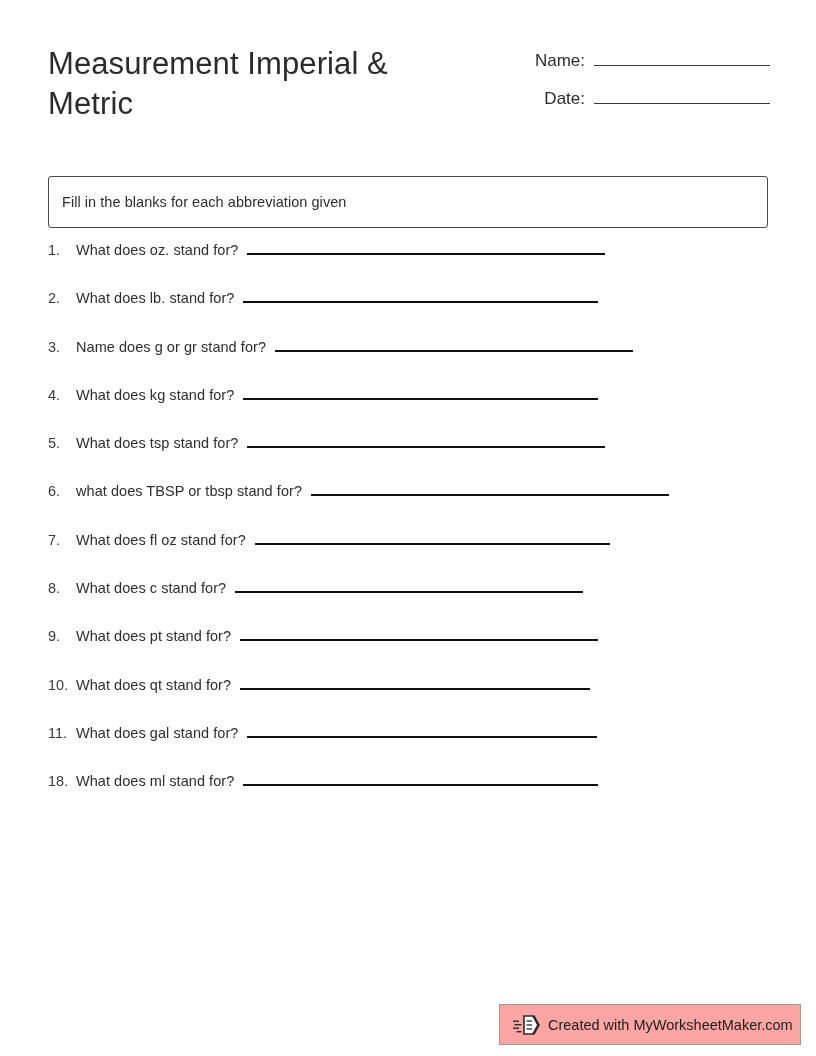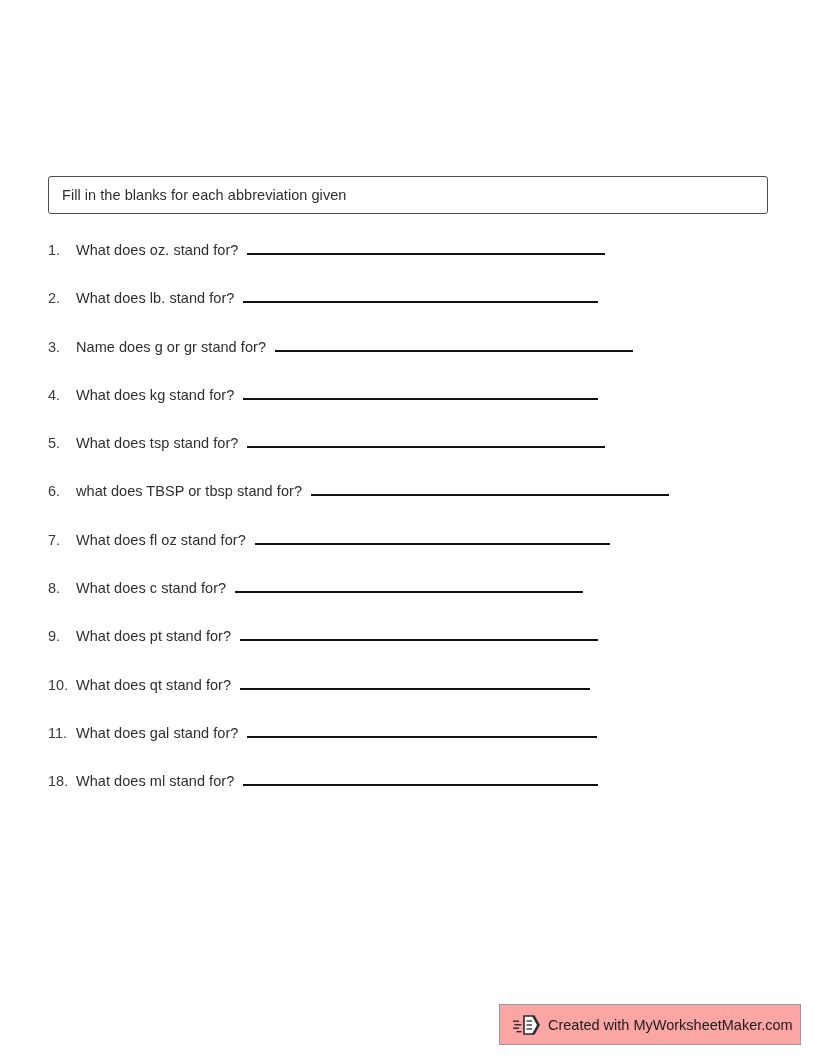--- a/index.html
+++ b/index.html
@@ -65,21 +65,21 @@
     border-bottom: 1px solid #3a3a3a;
     height: 17px;
   }
 
   
   .instruction-box {
     position: absolute;
     left: 48px;
     top: 176px;
     width: 720px;
-    height: 38px;
+    height: 52px;
     box-sizing: border-box;
     border: 1px solid #4a4a4a;
     border-radius: 3px;
     display: flex;
     align-items: center;
   }
   .instruction-text {
     font-size: 14.5px;
     color: #2e2e2e;
     padding-left: 13px;
@@ -145,20 +145,34 @@
     color: #1c1c1c;
     margin-left: 5px;
     white-space: nowrap;
   }
 </style>
 </head>
 <body>
 
 <div class="page">
 
+  <div class="header">
+    <div class="worksheet-title">Measurement Imperial &amp; Metric</div>
+
+    <div class="name-date-block">
+      <div class="nd-row">
+        <span class="nd-label">Name:</span>
+        <span class="nd-line"></span>
+      </div>
+      <div class="nd-row">
+        <span class="nd-label">Date:</span>
+        <span class="nd-line"></span>
+      </div>
+    </div>
+  </div>
 
   <div class="instruction-box">
     <span class="instruction-text">Fill in the blanks for each abbreviation given</span>
   </div>
 
   <div class="questions" id="questions-list">
       <div class="question-row">
         <span class="q-number">1.</span>
         <span class="q-text">What does oz. stand for?</span>
         <span class="q-line" style="width: 358px;"></span>

